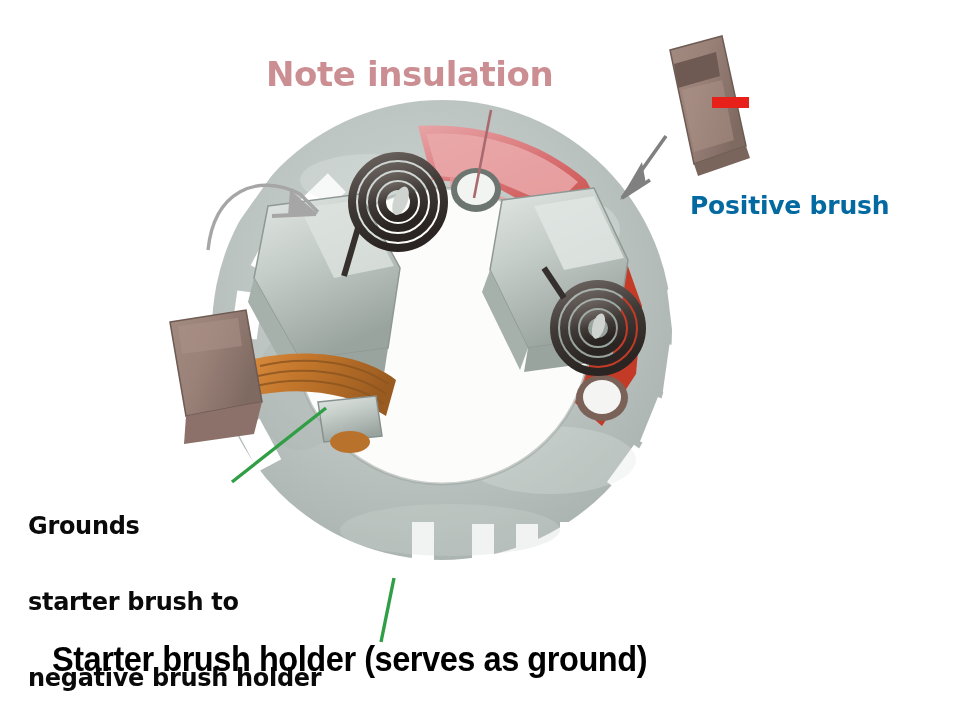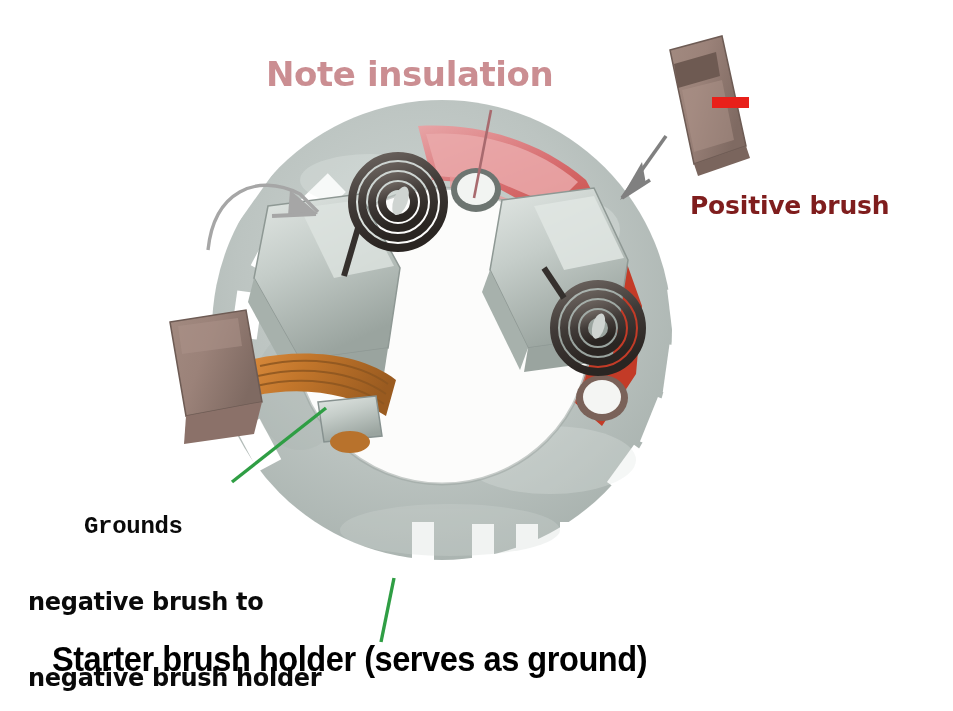--- a/index.html
+++ b/index.html
@@ -7,26 +7,26 @@
        font-family:"Liberation Sans","DejaVu Sans",sans-serif;}
 
   #stage{position:absolute;left:0;top:2px;width:953px;height:711px;background:#fff;}
 
   
   .anno{position:absolute;white-space:pre;font-weight:bold;line-height:1.05;}
 
   #note-insulation{left:266px;top:55px;font-size:34px;color:#cb8e92;
       letter-spacing:-0.4px;font-family:"DejaVu Sans",sans-serif;}
 
-  #positive-brush{left:690px;top:191px;font-size:25px;color:#7f1d1d;
+  #positive-brush{left:690px;top:191px;font-size:25px;color:#0369a1;
       letter-spacing:-0.2px;font-family:"DejaVu Sans",sans-serif;}
 
   #grounds-note{left:28px;top:462px;font-size:24px;color:#0a0a0a;
       text-align:left;font-family:"DejaVu Sans",sans-serif;letter-spacing:-0.3px;}
-  #grounds-note .l1{display:block;margin-left:56px;font-family:Liberation Mono, monospace;}
+  #grounds-note .l1{display:block;}
   #grounds-note .l2{display:block;}
   #grounds-note .l3{display:block;}
 
   #bottom-caption{left:52px;top:639px;font-size:35px;color:#000;
       font-family:"Liberation Sans",sans-serif;font-weight:bold;
       transform:scaleX(0.93);transform-origin:left top;letter-spacing:-0.5px;}
   #red-bar{position:absolute;left:712px;top:95px;width:37px;height:11px;background:#e8201a;}
 
   svg.overlay{position:absolute;left:0;top:0;width:953px;height:711px;pointer-events:none;}
 
@@ -238,19 +238,19 @@
   </svg>
 
   <div id="red-bar"></div>
 
   <div class="anno" id="note-insulation">Note insulation</div>
 
   <div class="anno" id="positive-brush">Positive brush</div>
 
   <div class="anno" id="grounds-note">
     <span class="l1">Grounds</span>
-    <span class="l2">negative brush to</span>
+    <span class="l2">starter brush to</span>
     <span class="l3">negative brush holder</span>
   </div>
 
   <div class="anno" id="bottom-caption">Starter brush holder (serves as ground)</div>
 
 </div>
 
 </body></html>

